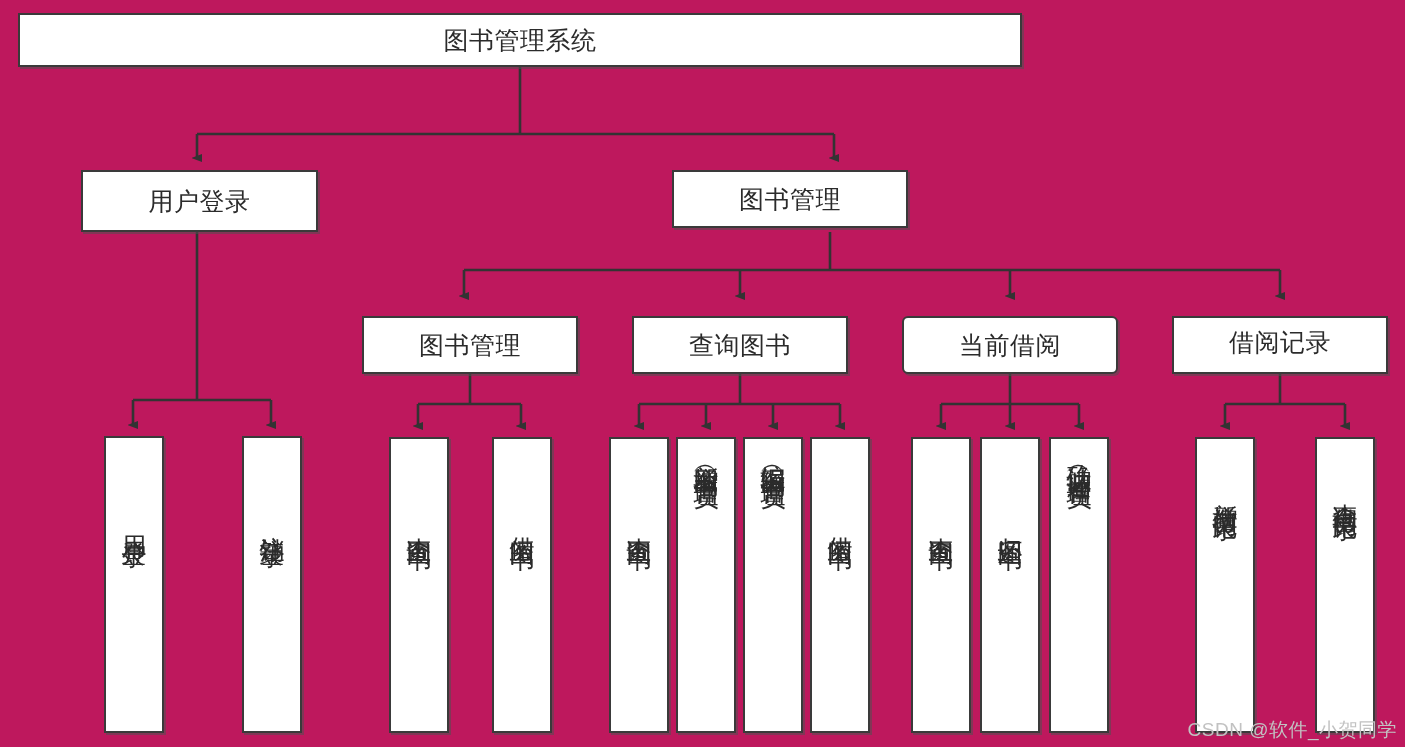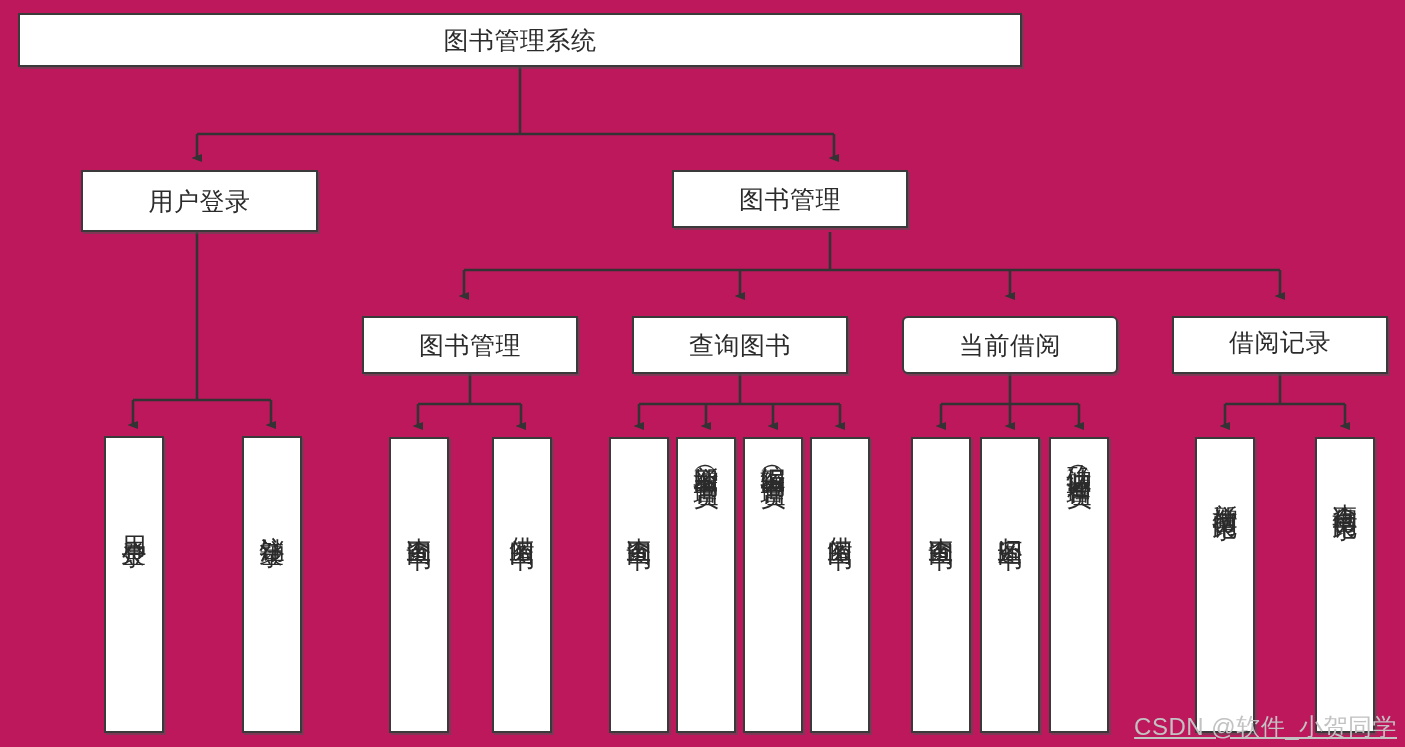--- a/index.html
+++ b/index.html
@@ -55,25 +55,24 @@
     writing-mode: vertical-rl;
     text-orientation: upright;
     font-size: 25px;
     letter-spacing: 3px;
     line-height: 1;
   }
   .watermark {
     position: absolute;
     right: 8px;
     bottom: 4px;
-    font-size: 24px;
+    font-size: 19px;
     color: #c2c2c2;
     white-space: nowrap;
     letter-spacing: 0.5px;
-    text-decoration: underline;
   }
 </style>
 </head>
 <body>
 
 <div id="canvas">
 
   <svg id="edges" viewBox="0 0 1405 747">
     <defs>
       <marker id="arrow" markerWidth="10" markerHeight="10" refX="5" refY="5" orient="auto" markerUnits="userSpaceOnUse">

